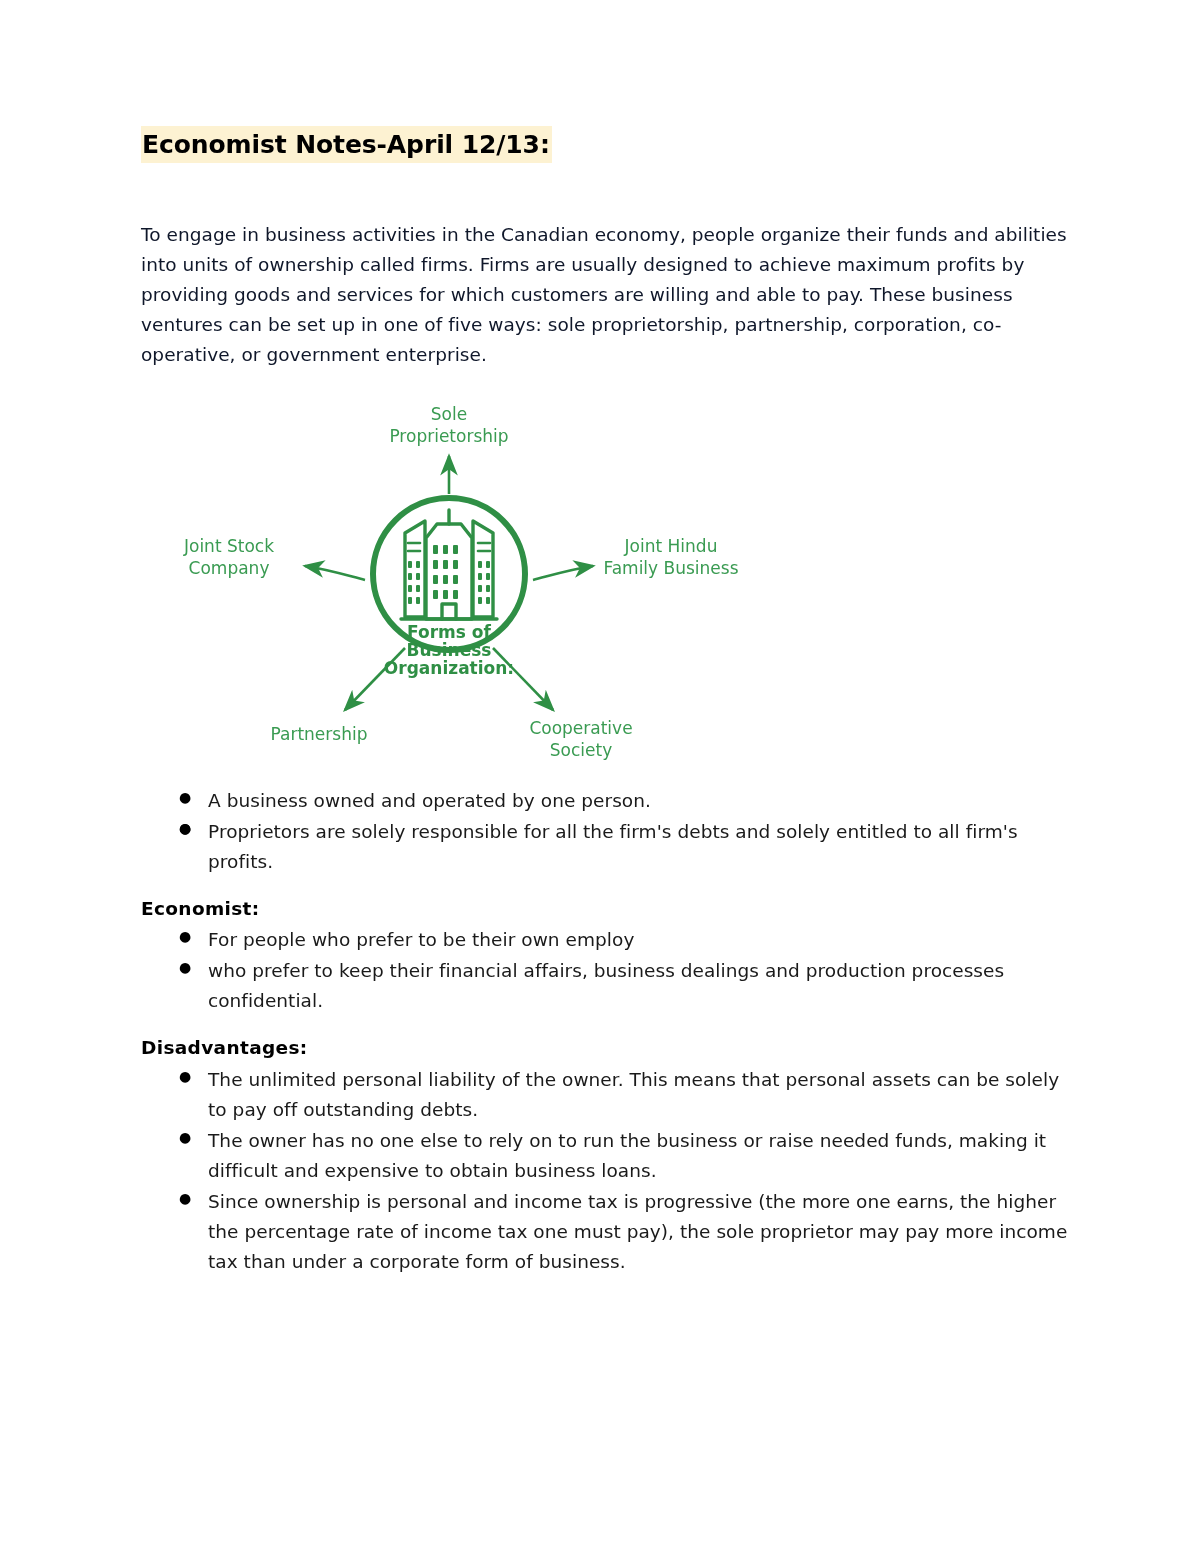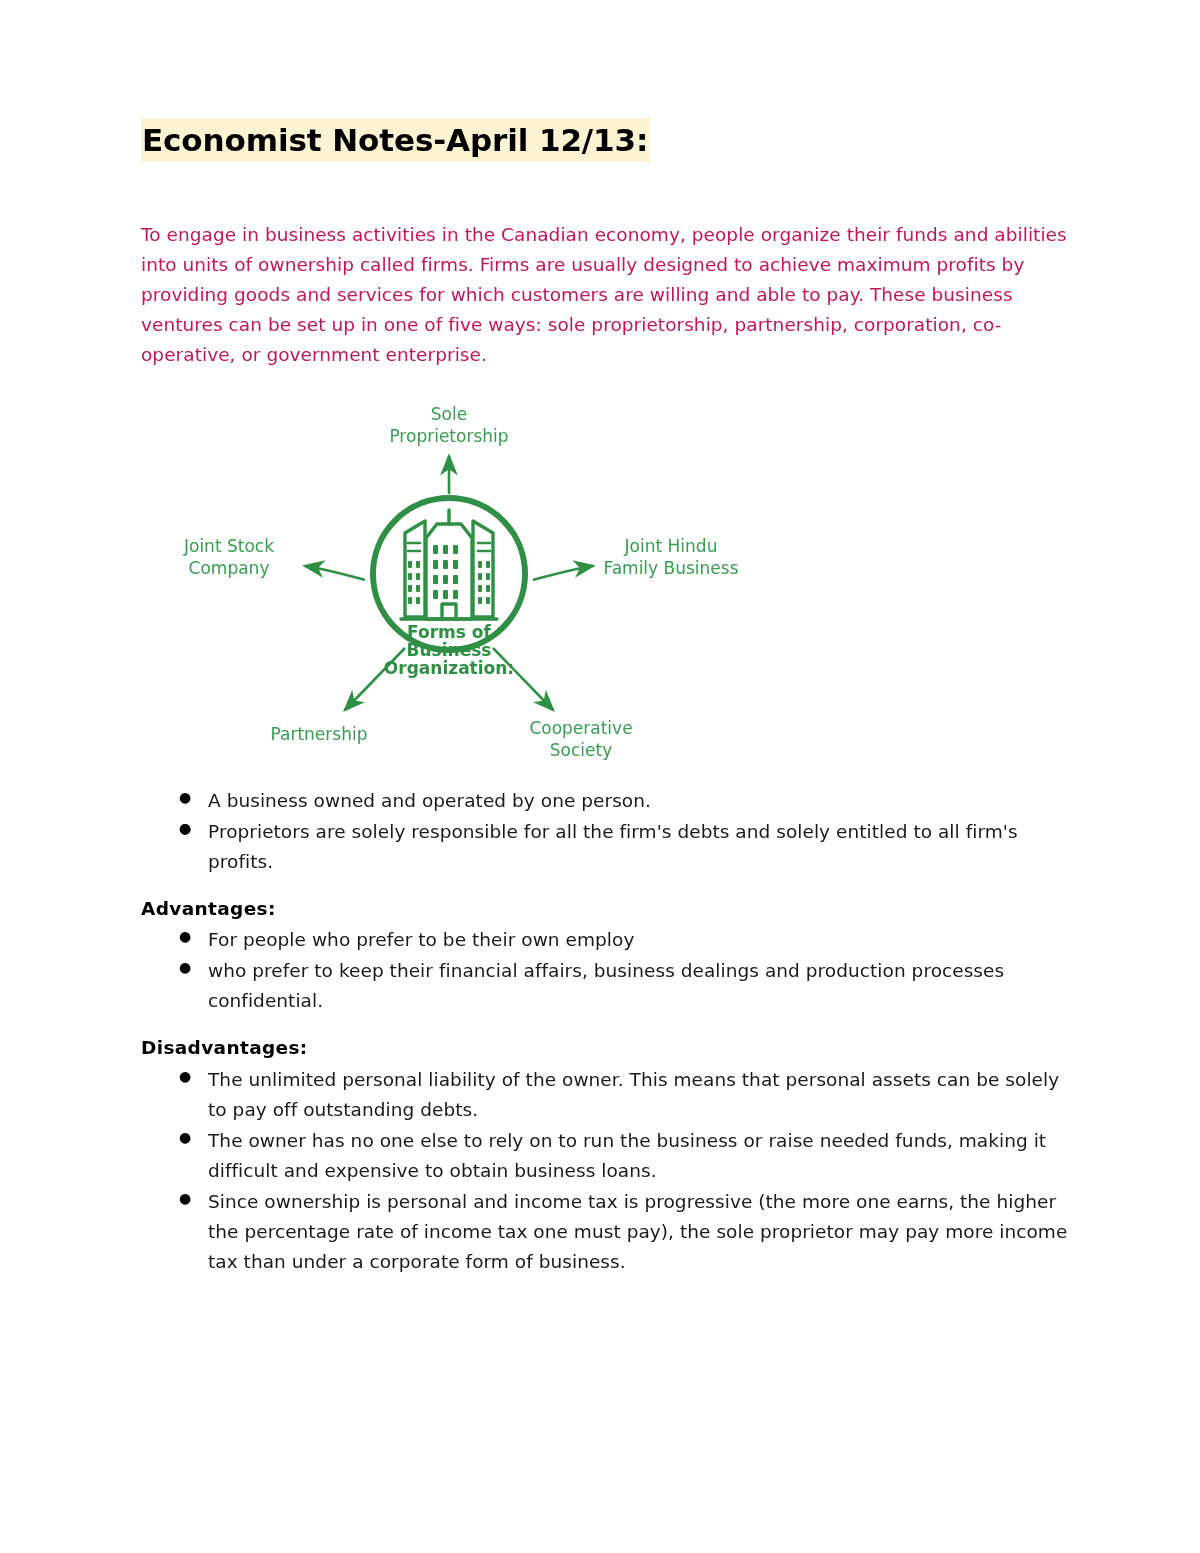--- a/index.html
+++ b/index.html
@@ -25,25 +25,25 @@
   }
   .content {
     position: absolute;
     left: 141px;
     top: 120px;
     width: 930px;
   }
 
   
   .doc-title {
-    font-size: 31px;
+    font-size: 25px;
     font-weight: bold;
     line-height: 1.35;
     letter-spacing: -0.1px;
-    margin: 0 0 0 0;
+    margin: 8px 0 0 0;
     display: block;
   }
   .doc-title .hl {
     background: #fdf2d2;
     padding: 4px 2px 4px 1px;
     box-decoration-break: clone;
     -webkit-box-decoration-break: clone;
   }
 
   
@@ -57,21 +57,21 @@
   .spacer-lg { height: 58px; }
   .spacer-md { height: 28px; }
   .spacer-sm { height: 18px; }
 
   
   p.body-par {
     font-size: 18.5px;
     line-height: 1.62;
     margin: 0;
     letter-spacing: 0.05px;
-    color: #be185d;
+    color: #0f172a;
   }
 
   
   ul.bullets {
     list-style: none;
     margin: 0;
     padding: 0;
   }
   ul.bullets li {
     position: relative;
@@ -222,21 +222,21 @@
     <div class="spacer-sm"></div>
 
     <ul class="bullets">
       <li><span class="bullet-mark">●</span><span>A business owned and operated by one person.</span></li>
       <li><span class="bullet-mark">●</span></li>
       <li><span class="bullet-mark">●</span><span>Proprietors are solely responsible for all the firm's debts and solely entitled to all firm's profits.</span></li>
     </ul>
 
     <div class="spacer-sm"></div>
 
-    <h2 class="sec-head">Advantages:</h2>
+    <h2 class="sec-head">Economist:</h2>
     <ul class="bullets">
       <li><span class="bullet-mark">●</span><span>For people who prefer to be their own employ</span></li>
       <li><span class="bullet-mark">●</span><span>who prefer to keep their financial affairs, business dealings and production processes confidential.</span></li>
     </ul>
 
     <div class="spacer-sm"></div>
 
     <h2 class="sec-head">Disadvantages:</h2>
     <ul class="bullets">
       <li><span class="bullet-mark">●</span><span>The unlimited personal liability of the owner. This means that personal assets can be solely to pay off outstanding debts.</span></li>

